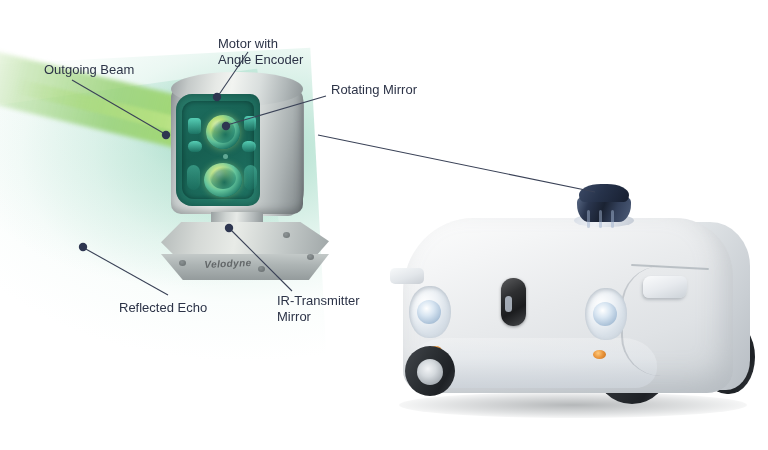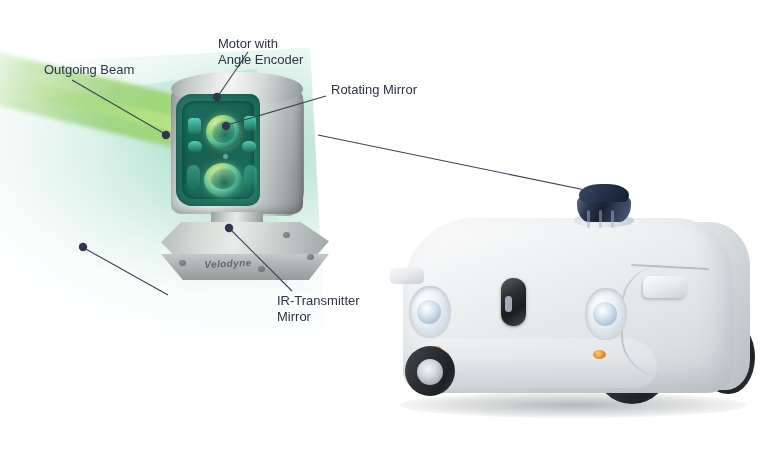--- a/index.html
+++ b/index.html
@@ -464,14 +464,15 @@
   <div class="lbl" style="left:44px;  top:62px;">Outgoing Beam</div>
 
   <div class="lbl" style="left:218px; top:17px;margin-top:19px;">Motor with
 Angle Encoder</div>
 
   <div class="lbl" style="left:331px; top:82px;">Rotating Mirror</div>
 
   <div class="lbl" style="left:277px; top:293px;">IR-Transmitter
 Mirror</div>
 
+  <div class="lbl" style="left:119px; top:300px;">Reflected Echo</div>
 
 </div>
 
 </body></html>

